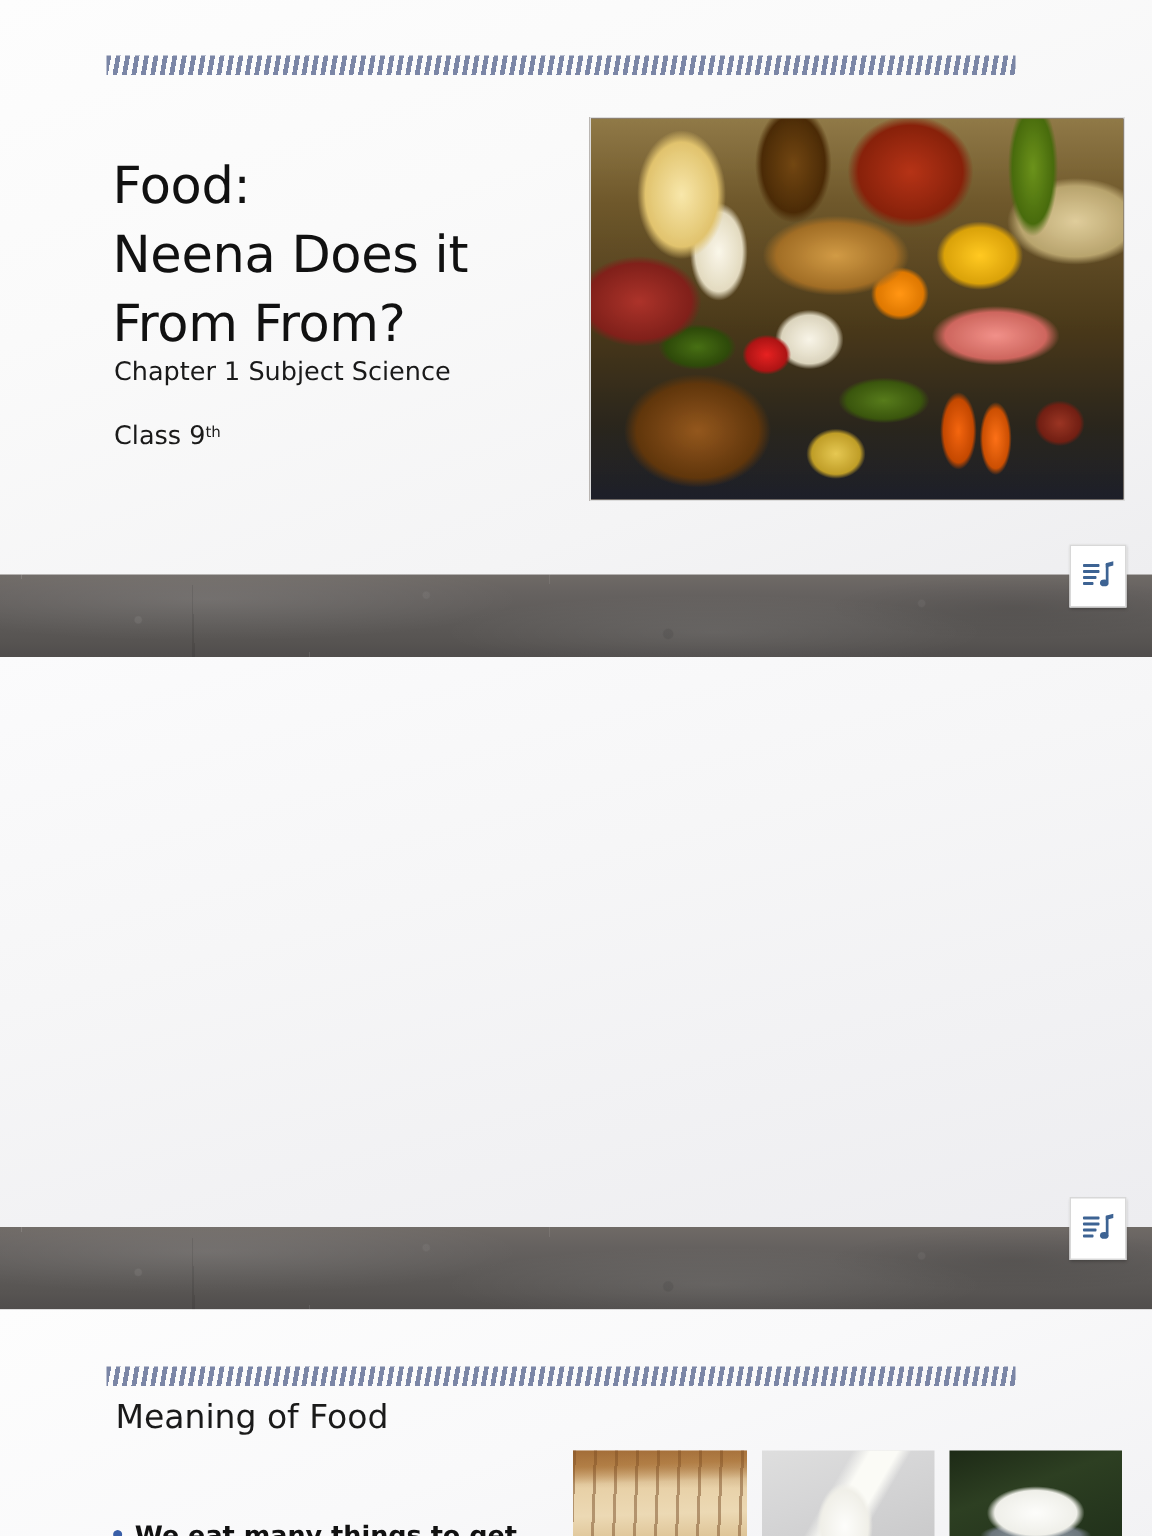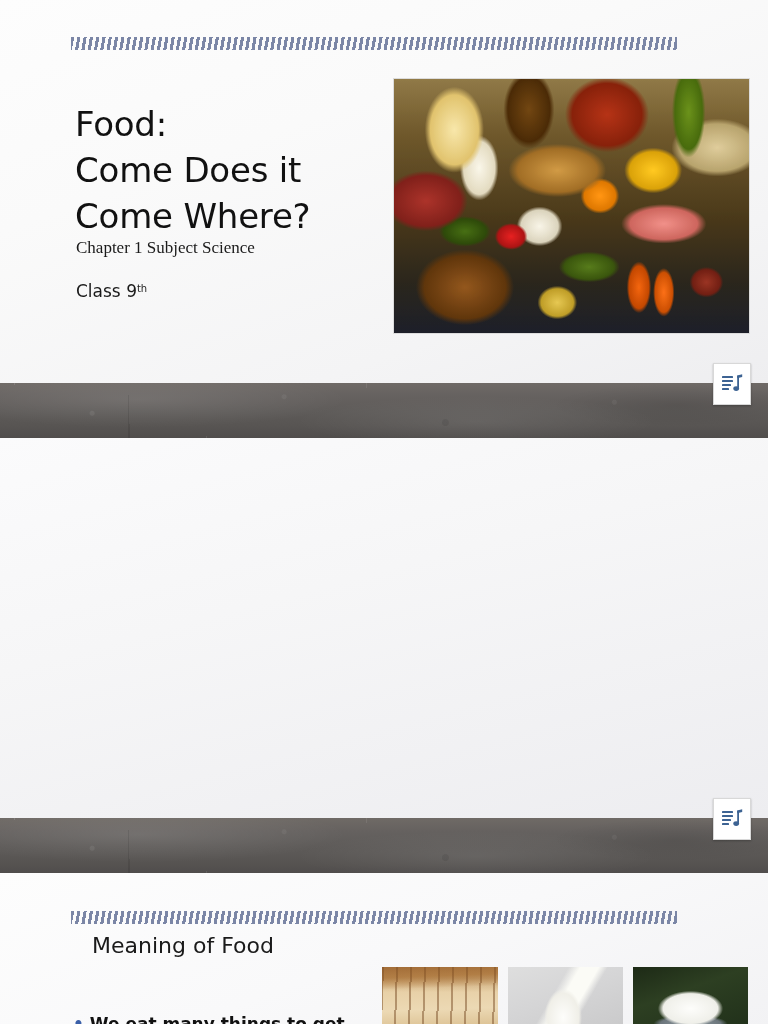--- a/index.html
+++ b/index.html
@@ -108,21 +108,21 @@
     letter-spacing: -0.2px;
   }
   .s1-sub {
     position: absolute;
     left: 76px;
     width: 320px;
     font-size: 17px;
     color: #1a1a1a;
     line-height: 20px;
   }
-  .s1-sub-1 { top: 238px; font-family: Liberation Serif, serif; }
+  .s1-sub-1 { top: 238px; }
   .s1-sub-2 { top: 279px; }
   .s1-sub-3 { top: 319px; }
   .sup { font-size: 10px; vertical-align: 5px; }
 
   .s1-photo {
     position: absolute;
     left: 393px;
     top: 78px;
     width: 355px;
     height: 254px;
@@ -192,22 +192,22 @@
 
 <div class="doc">
 
   <section class="slide slide-1">
     <div class="slide-body">
 
       <div class="tick-rule s1-rule"></div>
 
       <h1 class="s1-title">
         <span>Food:</span><br>
-        <span>Come Does it</span><br>
-        <span>Come Where?</span>
+        <span>Neena Does it</span><br>
+        <span>From From?</span>
       </h1>
 
       <div class="s1-sub s1-sub-1">Chapter 1 Subject Science</div>
       <div class="s1-sub s1-sub-2">
         <span>Class 9</span><span class="sup">th</span>
       </div>
 
       <div class="s1-photo">
         <div class="food-img"></div>
       </div>
@@ -266,21 +266,21 @@
         </svg>
       </div>
     </div>
   </section>
 
   <section class="slide slide-3">
     <div class="slide-body">
 
       <div class="tick-rule" style="position:absolute;left:71px;top:38px;width:606px;"></div>
 
-      <h2 style="position:absolute;left:92px;top:60px;margin:0;font-size:22px;font-weight:400;color:#1a1a1a;">Meaning of Food</h2>
+      <h2 style="position:absolute;left:77px;top:60px;margin:0;font-size:22px;font-weight:400;color:#1a1a1a;">Meaning of Food</h2>
 
       <div style="position:absolute;left:73px;top:141px;font-size:17px;font-weight:700;color:#111;">
         <span style="color:#3a5fa8;">•</span>
         <span>We eat many things to get</span>
       </div>
 
       <div class="s3-photo ph-bread" style="top:94px;"></div>
       <div class="s3-photo ph-milk" style="top:94px;"></div>
       <div class="s3-photo ph-rice" style="top:94px;"></div>
     </div>

